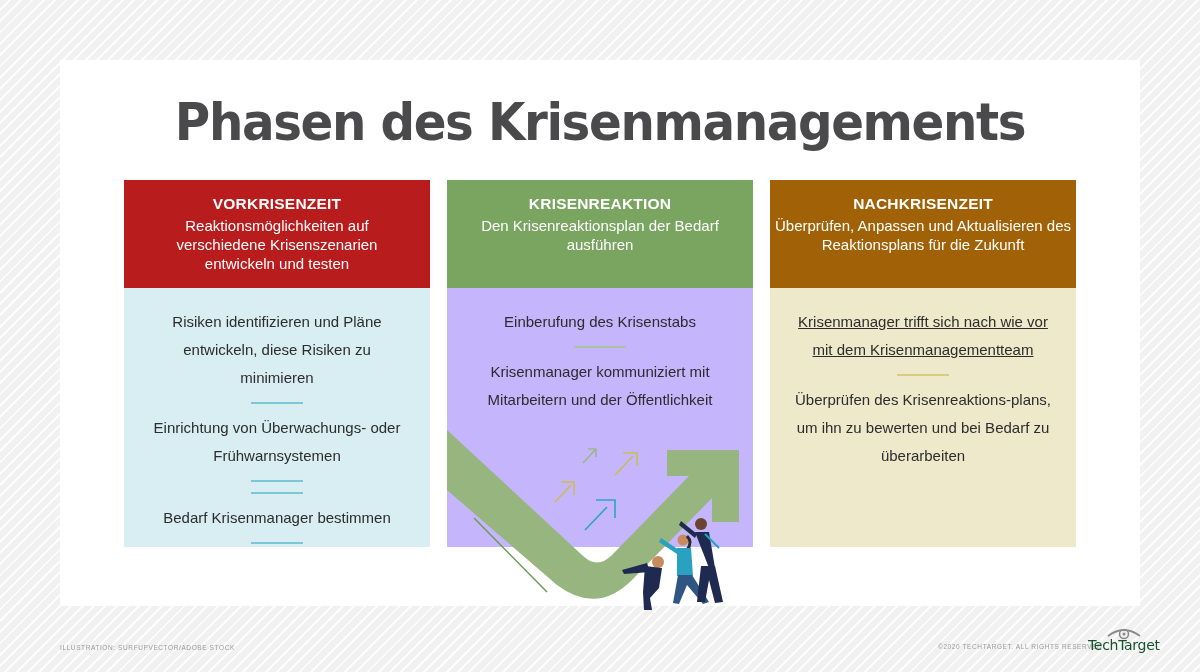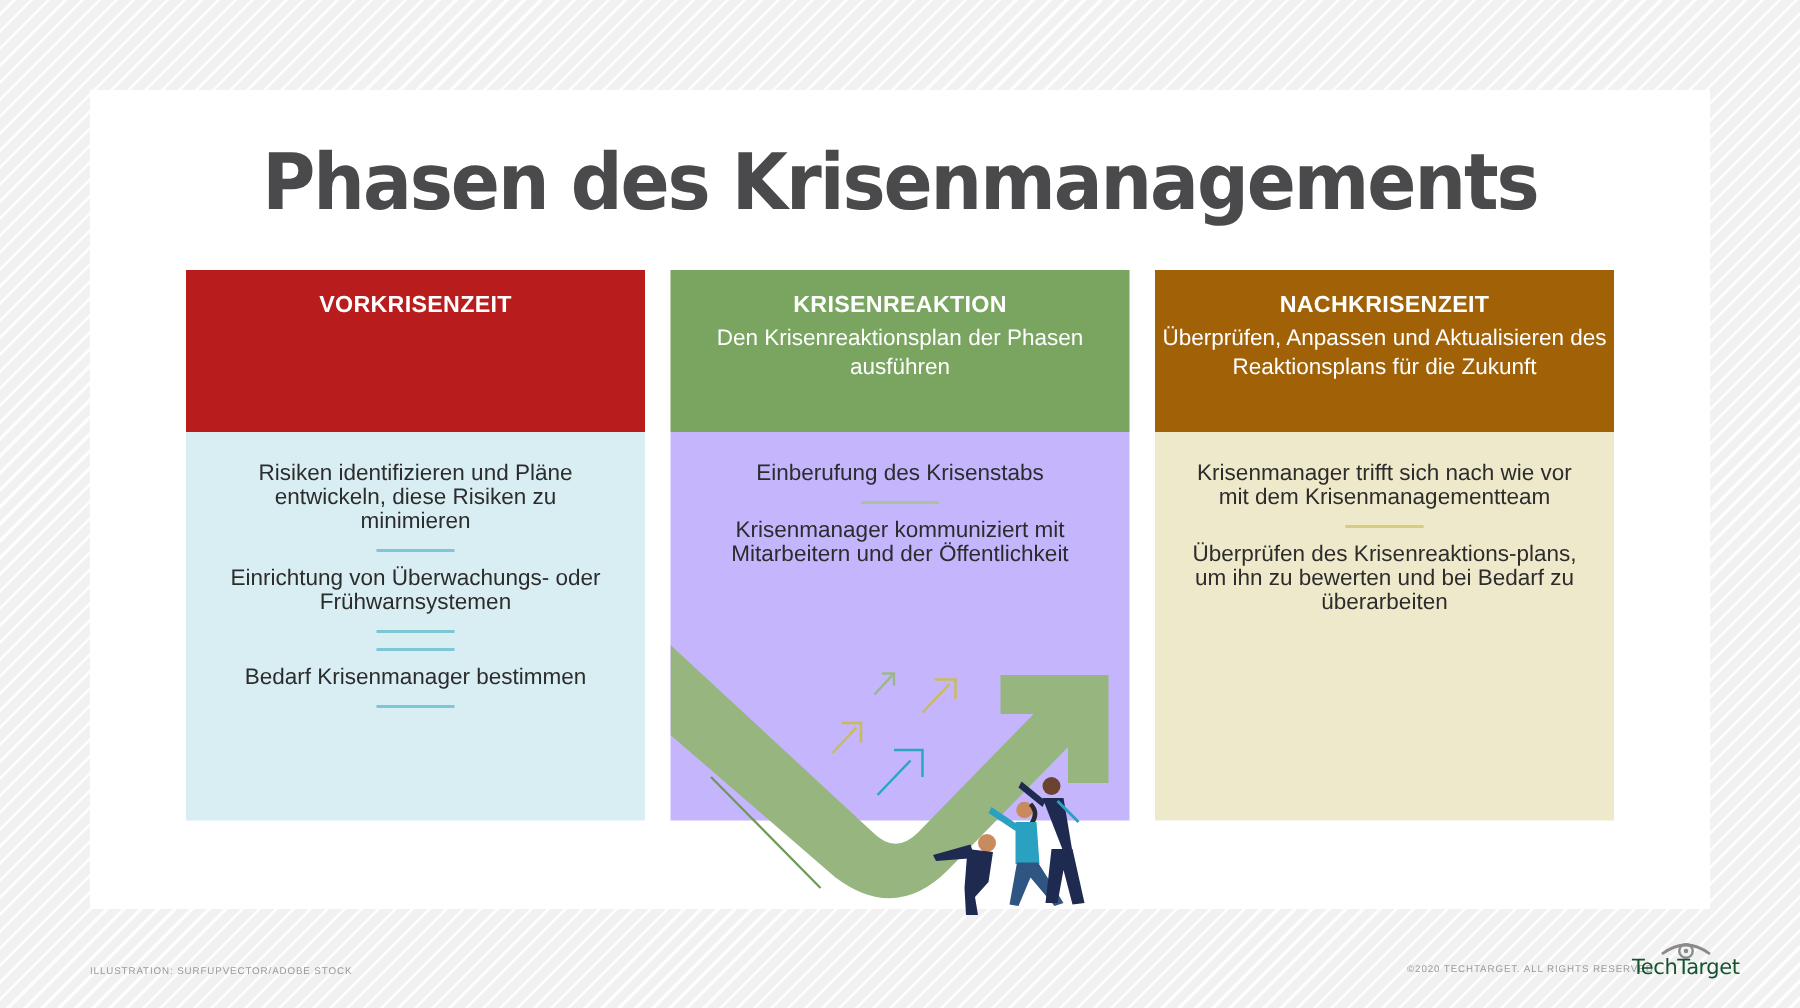--- a/index.html
+++ b/index.html
@@ -22,21 +22,21 @@
     }
     .col { position: absolute; top: 180px; width: 306px; }
     .col-head {
       height: 108px; color: #fff; text-align: center; padding-top: 15px;
     }
     .col-head .h {
       font-weight: bold; font-size: 15.5px; letter-spacing: 0.2px; margin-bottom: 3px;
     }
     .col-head .sub { font-size: 15px; line-height: 19px; padding: 0 8px; }
     .col-body { height: 259px; text-align: center; color: #2c2c2c; padding-top: 20px; position: relative; overflow: hidden; }
-    .item { font-size: 15px; line-height: 16px; padding: 0 10px; }
+    .item { font-size: 15px; line-height: 28px; padding: 0 10px; }
     .sep { width: 52px; height: 2px; margin: 10px auto 10px; }
     .c1 { left: 124px; } .c1 .col-head { background: #b91c1c; } .c1 .col-body { background: #d9eef3; } .c1 .sep { background: #7cc6d6; }
     .c2 { left: 447px; } .c2 .col-head { background: #7aa560; } .c2 .col-body { background: #c4b5fd; } .c2 .sep { background: #a9c49a; }
     .c3 { left: 770px; } .c3 .col-head { background: #a16207; } .c3 .col-body { background: #efe9cb; } .c3 .sep { background: #d6cc82; }
     .illus { position: absolute; left: 447px; top: 420px; width: 320px; height: 190px; }
     .footer-left {
       position: absolute; left: 60px; top: 644px; font-size: 6.5px; letter-spacing: 0.6px; color: #9a9a9a;
     }
     .footer-right {
       position: absolute; left: 938px; top: 643px; font-size: 6.5px; letter-spacing: 0.6px; color: #9a9a9a;
@@ -50,51 +50,52 @@
 </head>
 <body>
 
 <div class="card"></div>
 
 <h1 class="title">Phasen des Krisenmanagements</h1>
 
 <div class="col c1">
   <div class="col-head">
     <div class="h">VORKRISENZEIT</div>
+    <div class="sub" style="padding:0 28px;">Reaktionsmöglichkeiten auf verschiedene Krisenszenarien entwickeln und testen</div>
   </div>
   <div class="col-body">
     <div class="item" style="padding:0 30px;">Risiken identifizieren und Pläne entwickeln, diese Risiken zu minimieren</div>
     <div class="sep"></div>
     <div class="item" style="padding:0 22px;">Einrichtung von Überwachungs- oder Frühwarnsystemen</div>
     <div class="sep"></div>
     <div class="sep"></div>
     <div class="item">Bedarf Krisenmanager bestimmen</div>
     <div class="sep"></div>
   </div>
 </div>
 
 <div class="col c2">
   <div class="col-head">
     <div class="h">KRISENREAKTION</div>
-    <div class="sub">Den Krisenreaktionsplan der Phasen ausführen</div>
+    <div class="sub">Den Krisenreaktionsplan der Bedarf ausführen</div>
   </div>
   <div class="col-body">
     <div class="item">Einberufung des Krisenstabs</div>
     <div class="sep"></div>
     <div class="item" style="padding:0 3px;">Krisenmanager kommuniziert mit Mitarbeitern und der Öffentlichkeit</div>
   </div>
 </div>
 
 <div class="col c3">
   <div class="col-head">
     <div class="h">NACHKRISENZEIT</div>
     <div class="sub" style="padding:0 4px;">Überprüfen, Anpassen und Aktualisieren des Reaktionsplans für die Zukunft</div>
   </div>
   <div class="col-body">
-    <div class="item" style="padding:0 28px;">Krisenmanager trifft sich nach wie vor mit dem Krisenmanagementteam</div>
+    <div class="item" style="padding:0 28px;text-decoration:underline;">Krisenmanager trifft sich nach wie vor mit dem Krisenmanagementteam</div>
     <div class="sep"></div>
     <div class="item" style="padding:0 16px;">Überprüfen des Krisenreaktions-plans, um ihn zu bewerten und bei Bedarf zu überarbeiten</div>
   </div>
 </div>
 
 <svg class="illus" viewBox="0 0 320 190" xmlns="http://www.w3.org/2000/svg">
 
   <path d="M0 10 L0 70 L110 165 Q150 195 185 160 L265 78 L265 102 L292 102 L292 30 L220 30 L220 56 L242 56 L165 135 Q150 150 135 135 Z" fill="#97b57e"></path>
   <line x1="27" y1="98" x2="100" y2="172" stroke="#6e9a55" stroke-width="1.5"></line>
 

